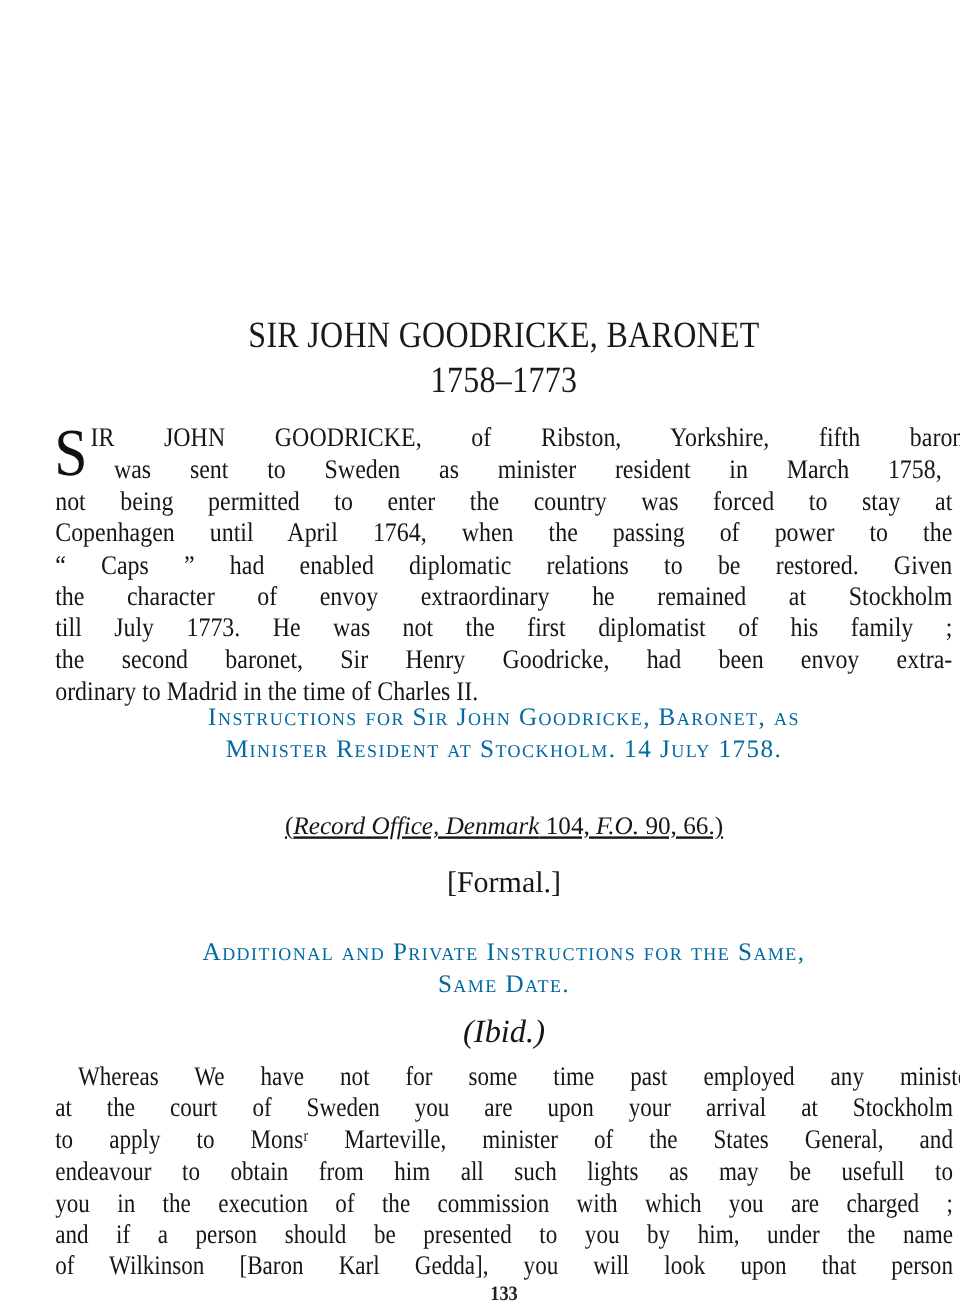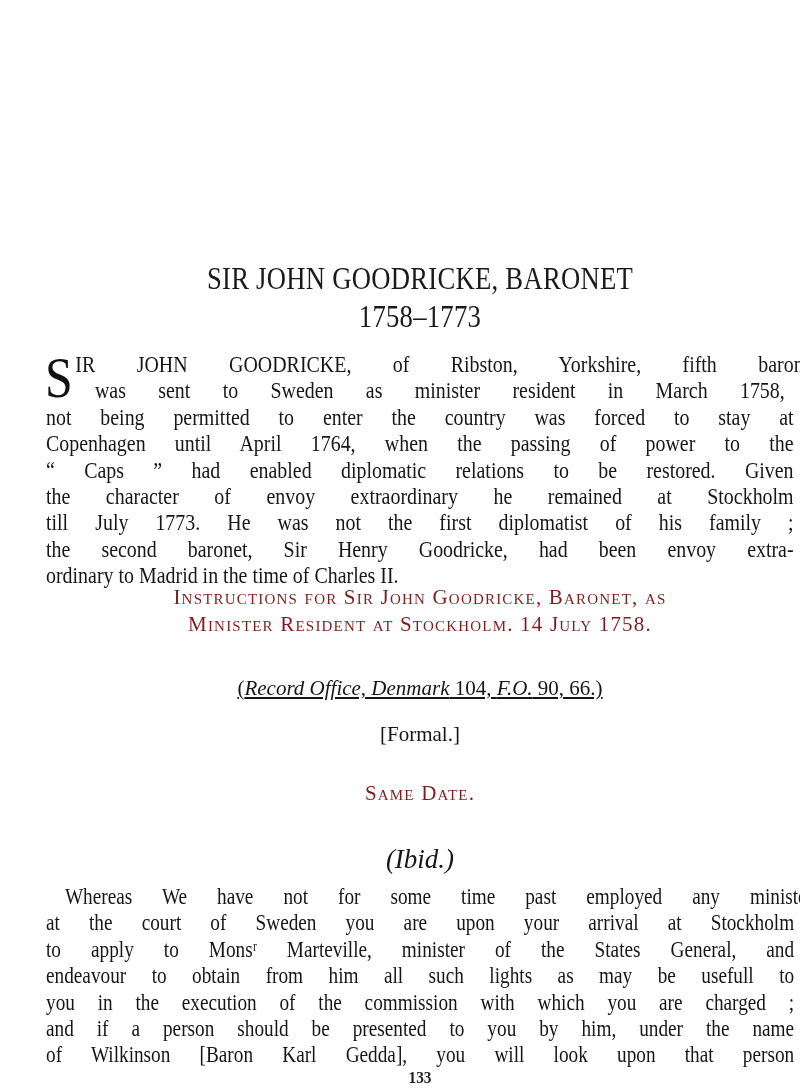--- a/index.html
+++ b/index.html
@@ -70,38 +70,38 @@
 
     .heading {
       position: absolute;
       left: 0;
       width: 748px;
       text-align: center;
       font-size: 21px;
       line-height: 27px;
       font-variant: small-caps;
       letter-spacing: 1.2px;
-      color: #7f1d1d;
+      color: #0369a1;
     }
     .h1 { top: 584px; }
     .source {
       position: absolute;
       left: 0; width: 748px;
       text-align: center;
       font-size: 21px;
       top: 676px;
       color: #161616;
       text-decoration: underline;
     }
     .source i { font-style: italic; }
     .formal {
       position: absolute;
       left: 0; width: 748px;
       text-align: center;
-      font-size: 21px;
+      font-size: 25px;
       top: 722px;
       color: #161616;
     }
     .h2 { top: 780px; }
     .ibid {
       position: absolute;
       left: 0; width: 748px;
       text-align: center;
       font-size: 27px;
       top: 844px;
@@ -148,20 +148,21 @@
   <div class="heading h1">
     <div>Instructions for Sir John Goodricke, Baronet, as</div>
     <div>Minister Resident at Stockholm.  14 July 1758.</div>
   </div>
 
   <div class="source"><span>(</span><i>Record Office, Denmark</i><span> 104, </span><i>F.O.</i><span> 90, 66.)</span></div>
 
   <div class="formal">[Formal.]</div>
 
   <div class="heading h2">
+    <div>Additional and Private Instructions for the Same,</div>
     <div>Same Date.</div>
   </div>
 
   <div class="ibid">(Ibid.)</div>
 
   <div class="body-text main-text">
     <span class="line first">Whereas We have not for some time past employed any minister</span>
     <span class="line">at the court of Sweden you are upon your arrival at Stockholm</span>
     <span class="line">to apply to Monsʳ Marteville, minister of the States General, and</span>
     <span class="line">endeavour to obtain from him all such lights as may be usefull to</span>

